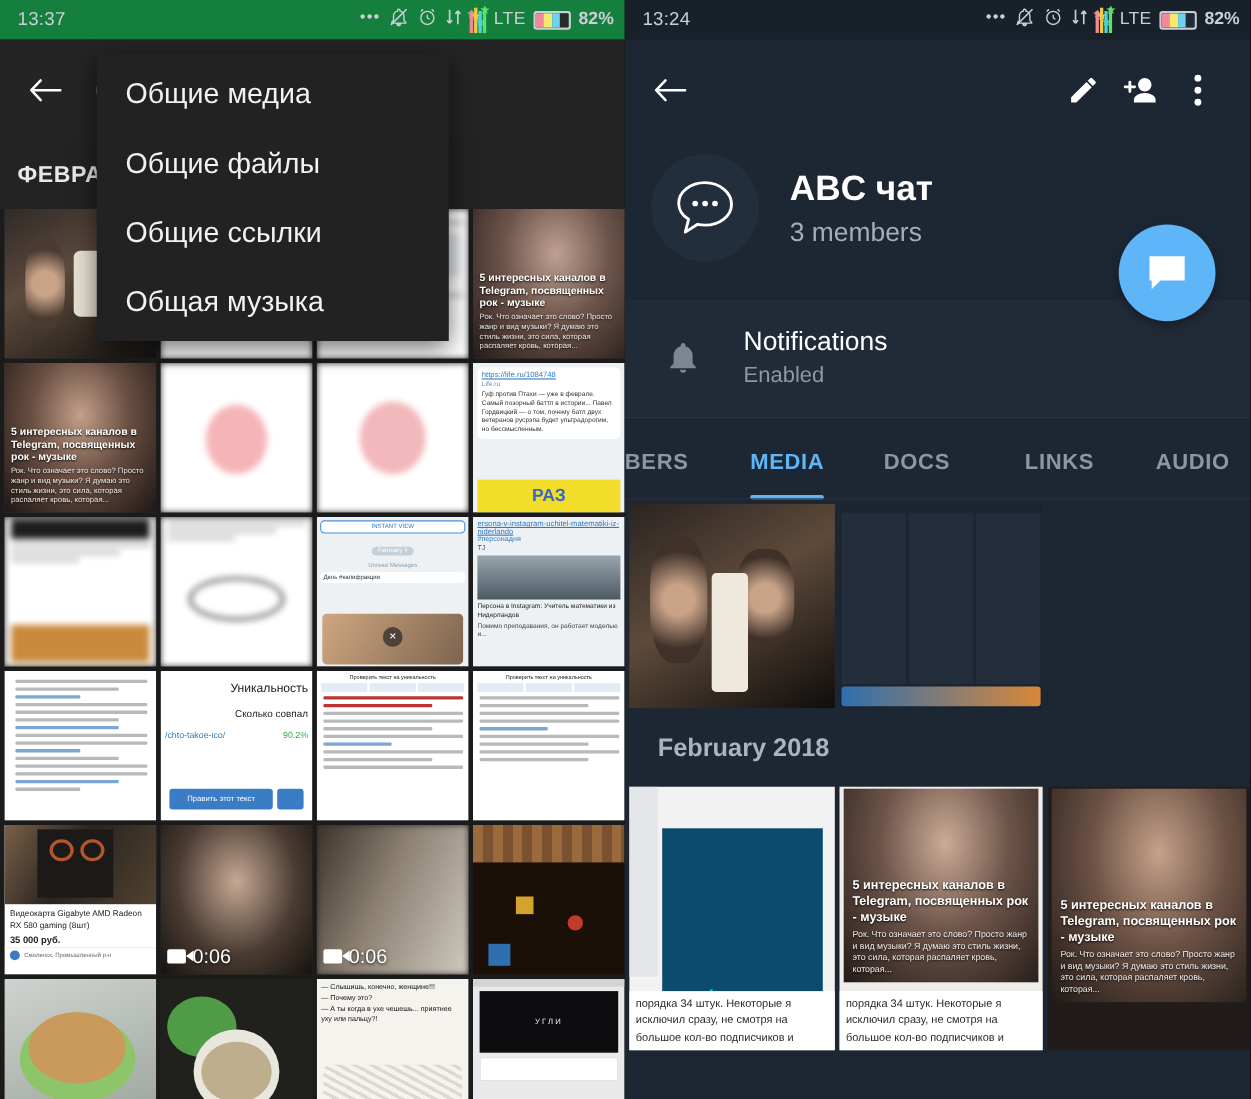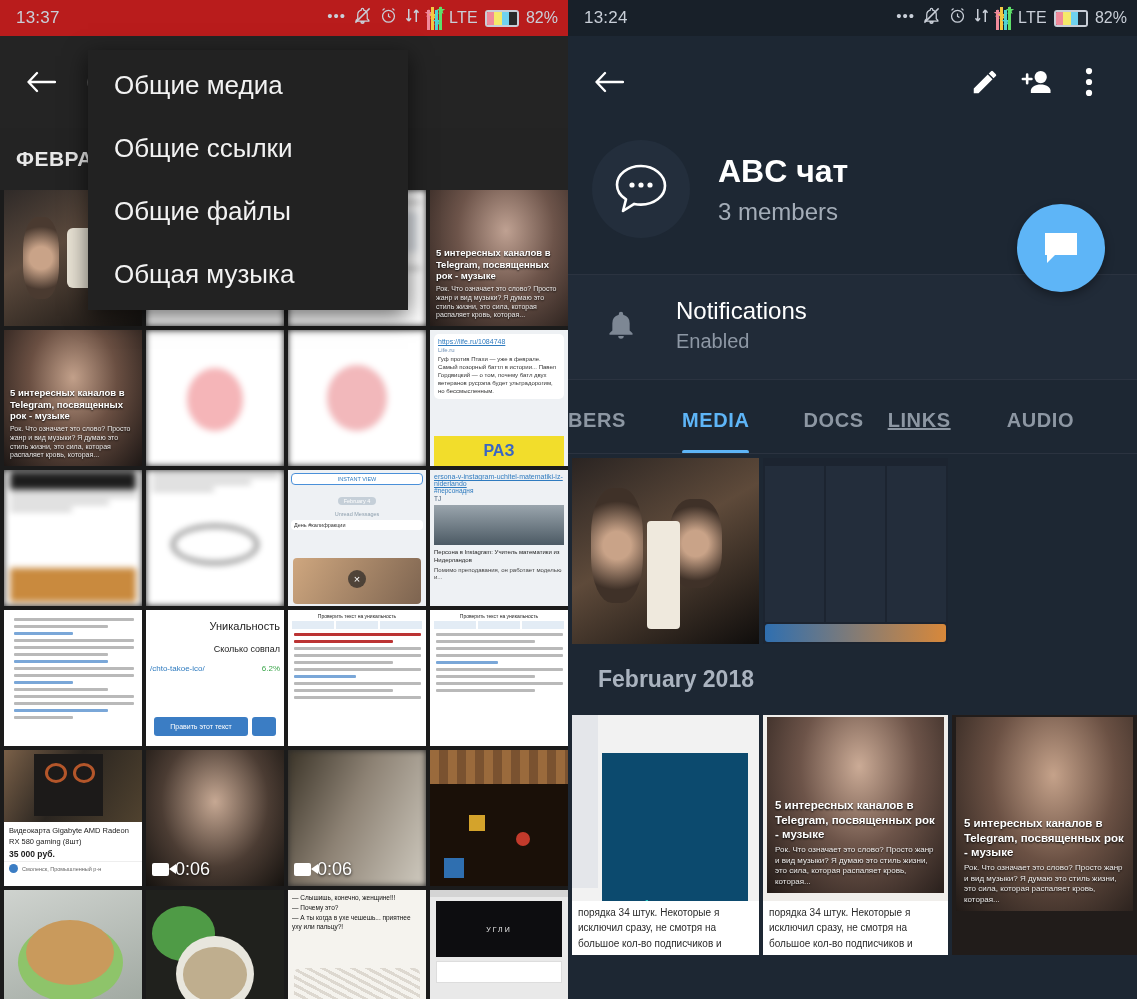--- a/index.html
+++ b/index.html
@@ -15,38 +15,38 @@
   .statusbar {
     height: 36px; display: flex; align-items: center;
     padding: 0 10px 0 16px; color: #c9cfd8; font-size: 17px;
     position: relative; flex-shrink: 0;
   }
   .sb-time { font-size: 17px; letter-spacing: .2px; }
   .sb-right { margin-left: auto; display: flex; align-items: center; gap: 7px; }
   .sb-dots { letter-spacing: 1px; font-size: 15px; position: relative; top: -3px; }
   .sb-ico { display: inline-block; }
   .sb-lte { font-size: 16px; letter-spacing: .3px; }
-  .sb-pct { font-size: 16px; }
+  .sb-pct { font-size: 16px; font-weight: bold; }
   .sigbars { display: flex; align-items: flex-end; gap: 1px; height: 22px; position: relative; top: 1px;}
   .sigbar { width: 3px; position: relative; }
   .sigbar i {
     position: absolute; left: -3px; font-size: 11px; line-height: 1;
   }
 
   
   .batt { width: 34px; height: 17px; border: 2px solid #c9cfd8; border-radius: 3px; display: flex; overflow: hidden; position: relative; }
   .batt span { flex: 1; }
   .batt::after { content:""; position:absolute; right:-5px; top:5px; width:3px; height:6px; background:#c9cfd8; border-radius:0 2px 2px 0; }
 
   
   .panel-left {
     width: 568px; height: 999px; background: #1b1b1b; position: relative; overflow: hidden;
     display: flex; flex-direction: column;
   }
-  .panel-left .statusbar { background: #b91c1c; }
+  .panel-left .statusbar { background: #15803d; }
   .lp-toolbar {
     height: 92px; background: #242424; display: flex; align-items: center;
     padding: 0 18px; position: relative; flex-shrink: 0;
   }
   .back-arrow { width: 46px; height: 46px; display:flex; align-items:center; justify-content:center; cursor:pointer; }
   .lp-title-wrap { display:flex; align-items:center; margin-left: 22px; gap: 10px; }
   .lp-title { color: #6a6a6a; font-size: 26px; }
   .lp-caret { width:0;height:0;border-left:7px solid transparent;border-right:7px solid transparent;border-top:7px solid #6a6a6a; }
 
   .month-head {
@@ -331,21 +331,21 @@
               <div class="ln s"></div>
           </div>
         </div>
       </div>
       <div class="cell">
         <div class="ph ph-doc">
           <div style="font-size:11px;color:#222;text-align:right;padding:10px 4px 0">Уникальность</div>
           <div style="font-size:9px;color:#222;text-align:right;padding:12px 4px 0">Сколько совпал</div>
           <div style="display:flex;justify-content:space-between;padding:10px 4px 0;font-size:8px">
             <span style="color:#2f7bbf">/chto-takoe-ico/</span>
-            <span style="color:#3aa64a">6.2%</span>
+            <span style="color:#3aa64a">90.2%</span>
           </div>
           <div style="position:absolute;left:8px;right:8px;bottom:10px;display:flex;gap:4px">
             <div style="flex:1;background:#3b7dc4;color:#fff;font-size:7px;text-align:center;padding:6px 2px;border-radius:3px">Править этот текст</div>
             <div style="width:24px;background:#3b7dc4;border-radius:3px"></div>
           </div>
         </div>
       </div>
       <div class="cell">
         <div class="ph ph-doc">
           <div style="font-size:5px;color:#222;text-align:center;padding:3px 4px 2px">Проверить текст на уникальность</div>
@@ -456,24 +456,24 @@
           <div style="margin:3px 6px;height:22px;background:#fff;border:1px solid #ddd"></div>
         </div>
       </div>
     </div>
 
     <div style="position:absolute;left:88px;top:50px;width:320px;background:#222222;box-shadow:0 6px 22px rgba(0,0,0,.6);padding:4px 0;">
       <div style="padding:16px 26px;color:#f2f2f2;font-size:26px;">
         <span>Общие медиа</span>
       </div>
       <div style="padding:16px 26px;color:#f2f2f2;font-size:26px;">
+        <span>Общие файлы</span>
+      </div>
+      <div style="padding:16px 26px;color:#f2f2f2;font-size:26px;">
         <span>Общие ссылки</span>
-      </div>
-      <div style="padding:16px 26px;color:#f2f2f2;font-size:26px;">
-        <span>Общие файлы</span>
       </div>
       <div style="padding:16px 26px;color:#f2f2f2;font-size:26px;">
         <span>Общая музыка</span>
       </div>
     </div>
   </div>
 
   <div class="panel-right">
 
     <div class="statusbar">
@@ -592,21 +592,21 @@
       <div class="tab" style="margin-left:0;padding-left:0;width:84px;overflow:hidden;">
         <span>BERS</span>
       </div>
       <div class="tab active" style="margin-left:30px;">
         <span>MEDIA</span>
         <span class="ul"></span>
       </div>
       <div class="tab" style="margin-left:54px;">
         <span>DOCS</span>
       </div>
-      <div class="tab" style="margin-left:24px;text-decoration:underline;">
+      <div class="tab" style="margin-left:68px;">
         <span>LINKS</span>
       </div>
       <div class="tab" style="margin-left:56px;">
         <span>AUDIO</span>
       </div>
     </div>
 
     <div class="rp-media">
       <div class="mrow">
         <div class="mtile" style="width:188px">

